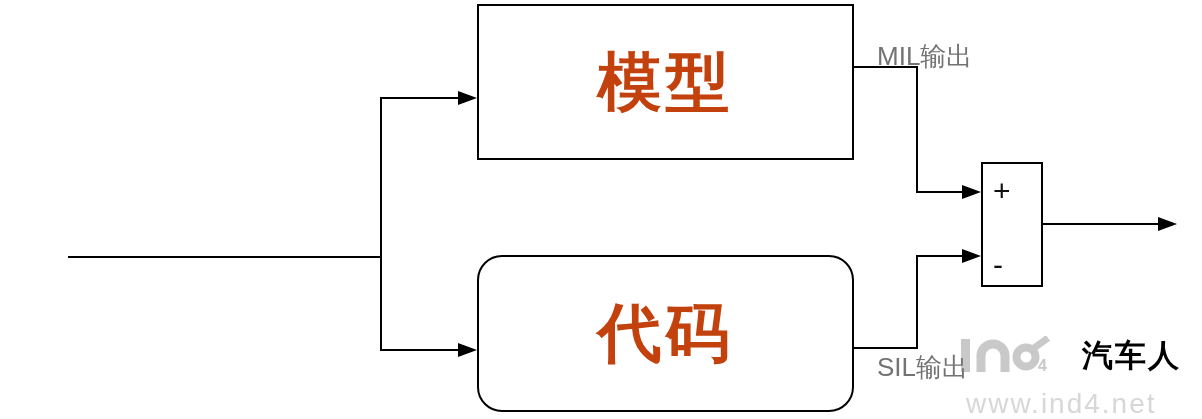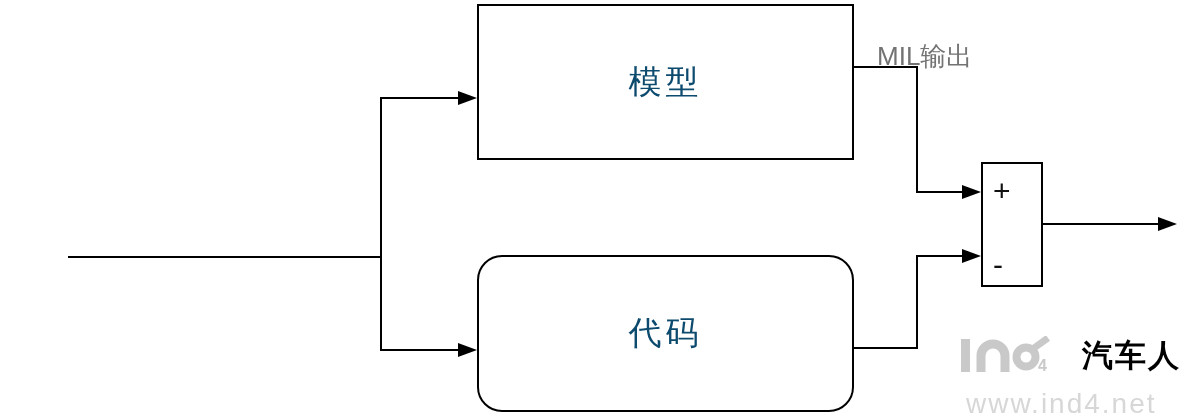--- a/index.html
+++ b/index.html
@@ -27,24 +27,25 @@
     border: 2px solid #000000;
     background: #ffffff;
     display: flex;
     align-items: center;
     justify-content: center;
     z-index: 2;
   }
   .block-model { left: 477px; top: 4px;   width: 377px; height: 156px; }
   .block-code  { left: 477px; top: 255px; width: 377px; height: 157px; border-radius: 25px; }
   .block-label {
-    font-size: 33px;
+    font-size: 64px;
     letter-spacing: 4px;
-    color: #0c4a6e;
+    color: #c2410c;
     white-space: nowrap;
+    font-weight: bold;
   }
   .sum-block {
     position: absolute;
     left: 981px; top: 162px;
     width: 62px; height: 125px;
     border: 2px solid #000000;
     background: #ffffff;
     z-index: 2;
   }
   .sum-sign {
@@ -135,14 +136,15 @@
   <div class="block block-code">
     <span class="block-label">代码</span>
   </div>
 
   <div class="sum-block">
     <span class="sum-sign sum-plus">+</span>
     <span class="sum-sign sum-minus">-</span>
   </div>
 
   <div class="wire-label mil-label">MIL输出</div>
+  <div class="wire-label sil-label">SIL输出</div>
 
 </div>
 
 </body></html>

